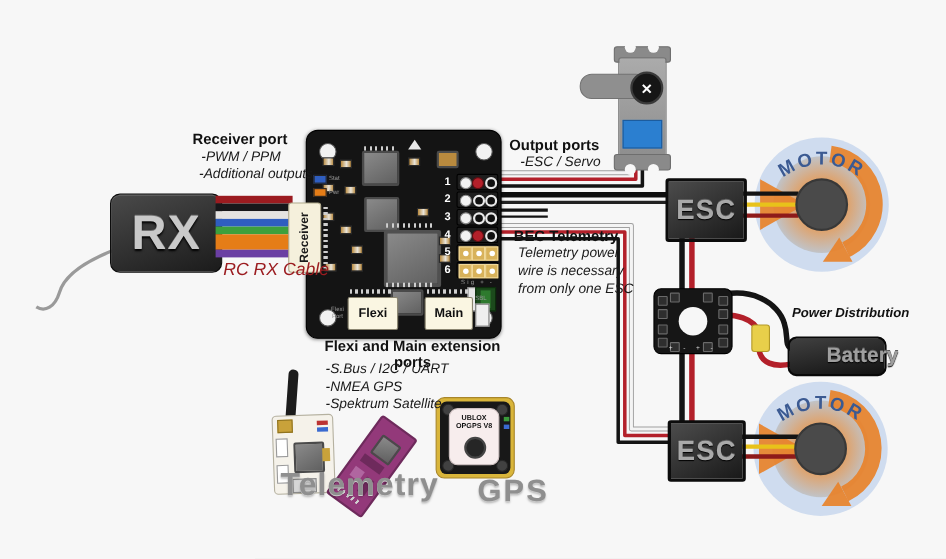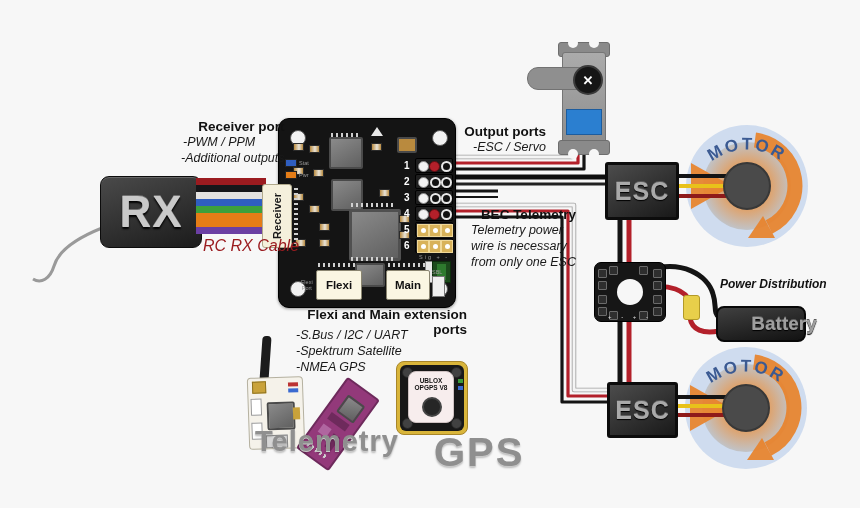--- a/index.html
+++ b/index.html
@@ -1,20 +1,20 @@
 <!DOCTYPE html>
 <html><head>
 <meta charset="utf-8">
 <style>
   html,body{margin:0;padding:0;background:#e9e9e9;}
   #stage{position:relative;width:860px;height:508px;background:#f7f7f7;overflow:hidden;
          font-family:"Liberation Sans",sans-serif;}
   .abs{position:absolute;}
   
-  .ann-title{font-weight:bold;font-size:13.5px;color:#111;text-align:right;}
+  .ann-title{font-weight:bold;font-size:13.5px;color:#111;}
   .ann-line{font-style:italic;font-size:12.5px;color:#1a1a1a;line-height:16px;}
   .cable-lbl{font-style:italic;font-size:16px;color:#9b1c20;}
   .pd-lbl{font-weight:bold;font-style:italic;font-size:12px;color:#111;}
   .big-gray{font-weight:bold;color:#8f8f8f;text-shadow:0 1px 0 #c9c9c9,0 2px 2px rgba(0,0,0,.25);letter-spacing:1px;}
   
   .rx-box{left:100px;top:176px;width:100px;height:70px;border-radius:9px;
           background:linear-gradient(160deg,#4a4a4a,#1b1b1b);border:1px solid #0c0c0c;
           display:flex;align-items:center;justify-content:center;box-shadow:inset 0 1px 0 #666;}
   .rx-txt{font-size:44px;font-weight:bold;color:#c9c9c9;text-shadow:0 -1px 0 #707070,0 2px 2px #000;letter-spacing:1px;}
   .ribbon{left:196px;width:70px;height:7px;}
@@ -369,20 +369,20 @@
     <div class="ann-title">BEC Telemetry</div>
     <div class="ann-line" style="padding-left:4px">Telemetry power</div>
     <div class="ann-line" style="padding-left:4px">wire is necessary</div>
     <div class="ann-line" style="padding-left:4px">from only one ESC</div>
   </div>
   <div class="abs" style="left:283px;top:307px;width:184px;text-align:center;z-index:4">
     <div class="ann-title">Flexi and Main extension ports</div>
   </div>
   <div class="abs" style="left:296px;top:327px;z-index:4">
     <div class="ann-line">-S.Bus / I2C / UART</div>
+    <div class="ann-line">-NMEA GPS</div>
     <div class="ann-line">-Spektrum Satellite</div>
-    <div class="ann-line">-NMEA GPS</div>
   </div>
   <div class="abs pd-lbl" style="left:720px;top:277px;z-index:4">Power Distribution</div>
   <div class="abs big-gray" style="left:255px;top:425px;font-size:29px;z-index:4">Telemetry</div>
-  <div class="abs big-gray" style="left:434px;top:430px;font-size:40px;letter-spacing:2px;z-index:4">GPS</div>
+  <div class="abs big-gray" style="left:434px;top:430px;font-size:28px;letter-spacing:2px;z-index:4">GPS</div>
 
 </div>
 
 </body></html>

